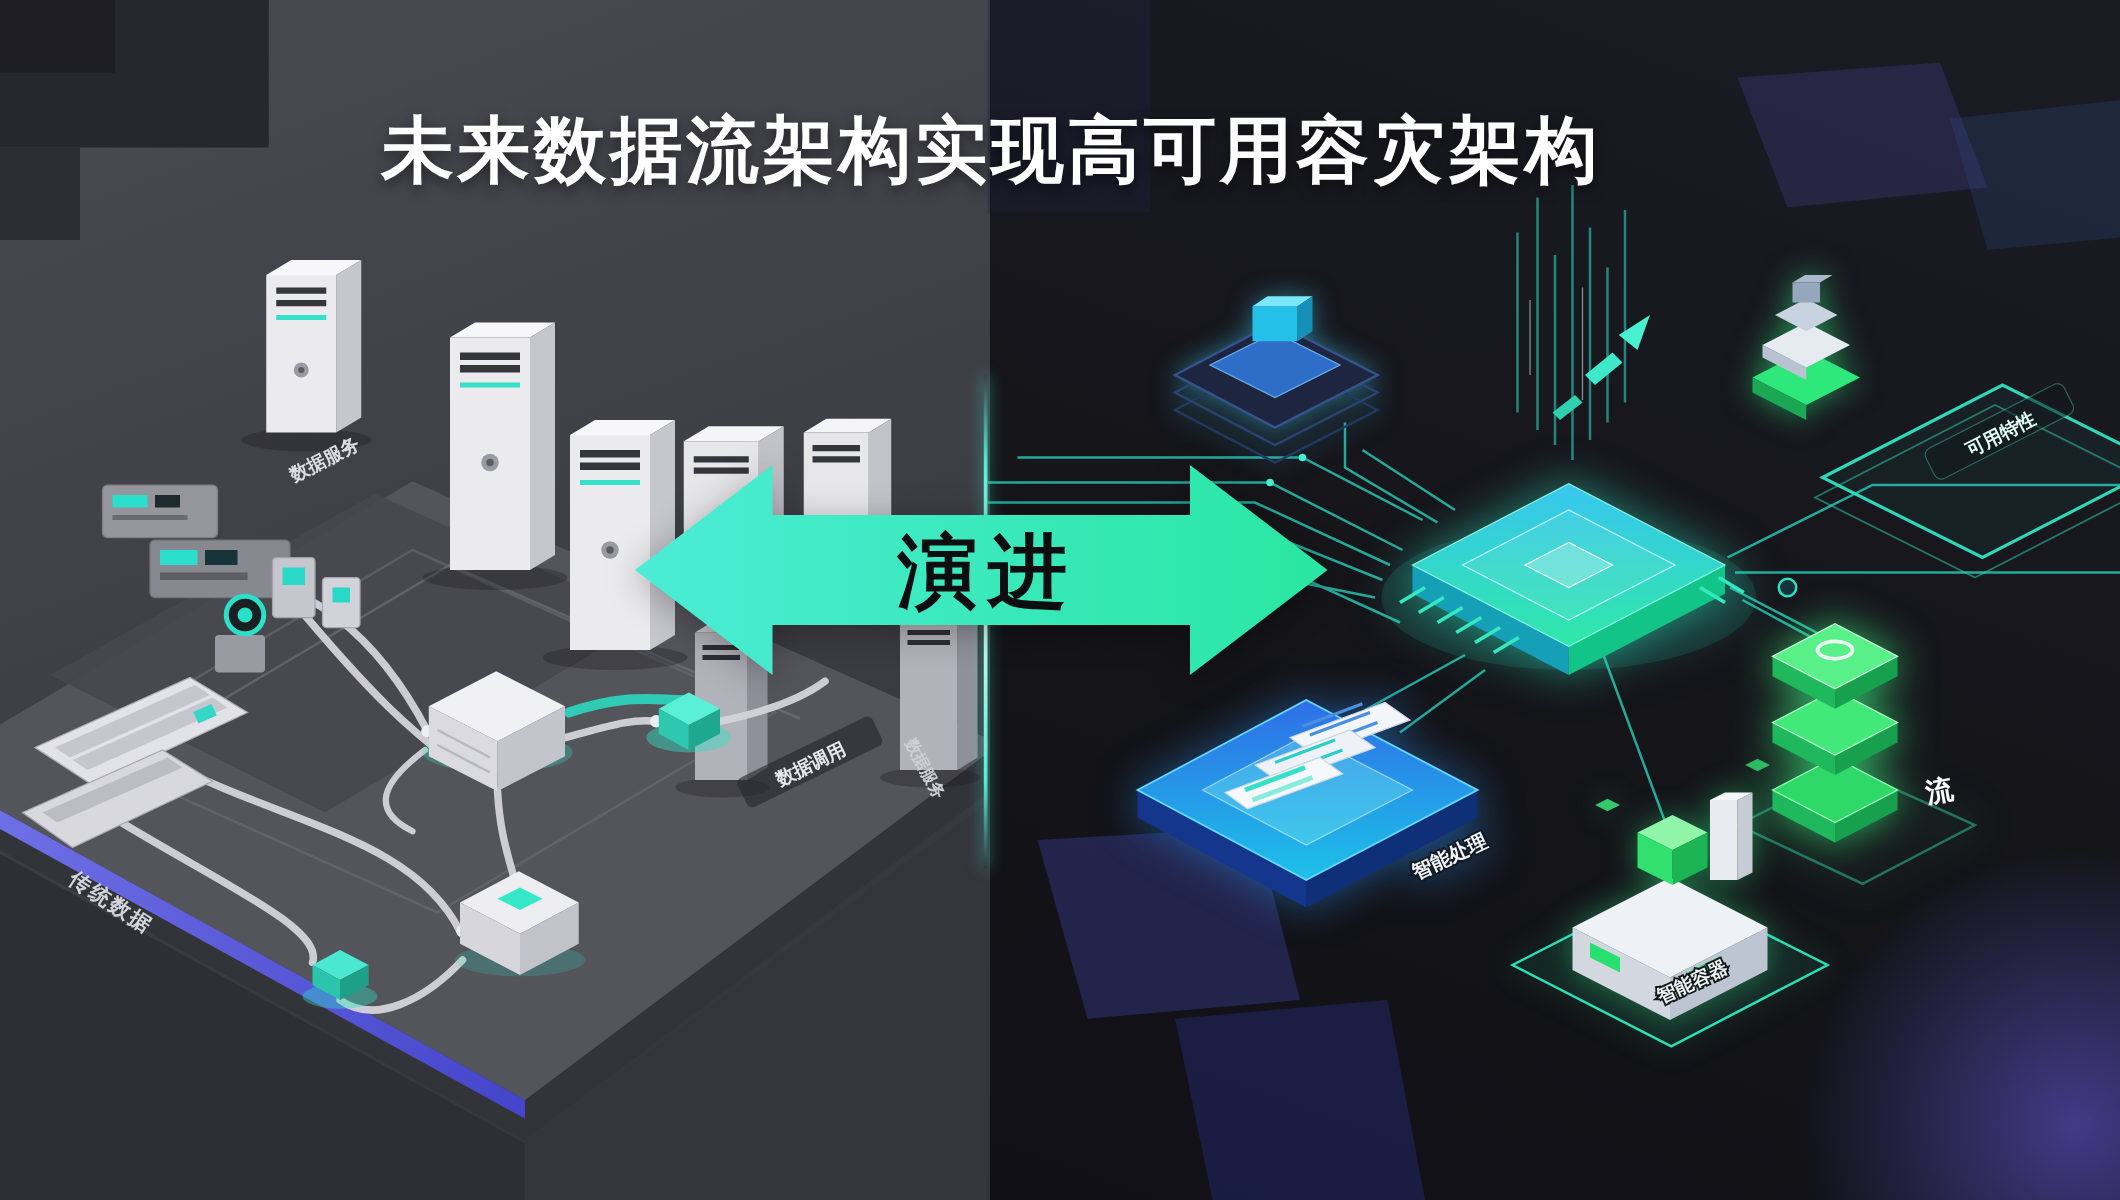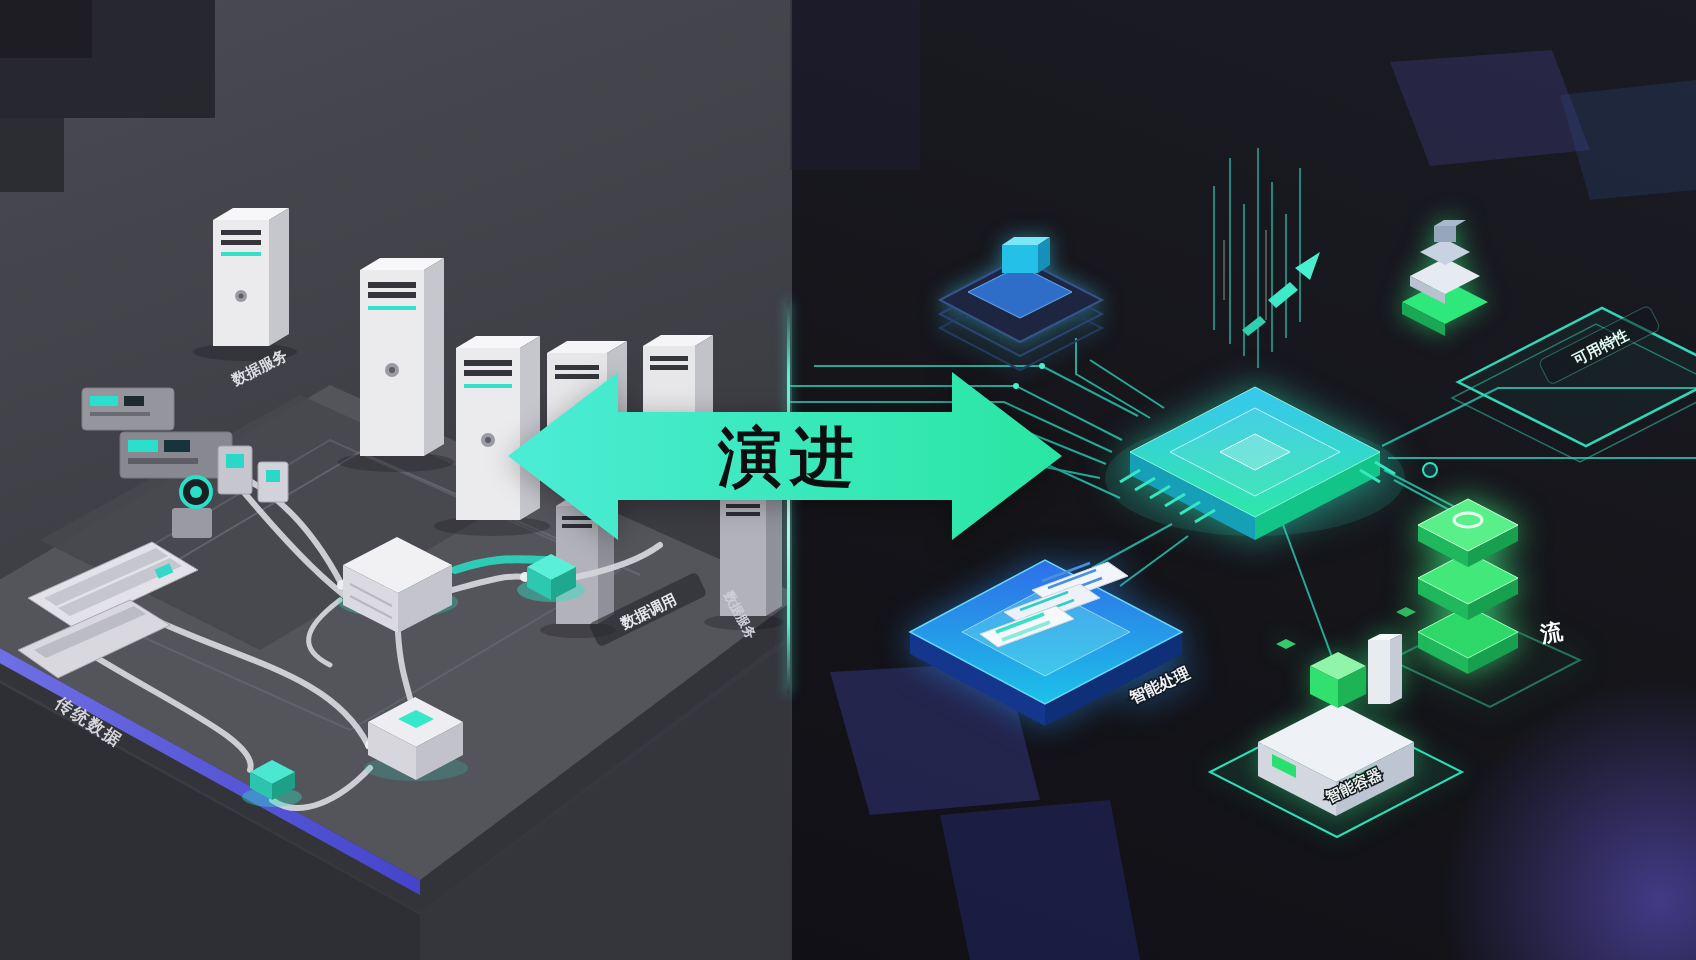--- a/index.html
+++ b/index.html
@@ -38,20 +38,21 @@
 
 <div class="stage">
 
   <div class="panel-left"></div>
   <div class="panel-right"></div>
 
   <div class="bg-block" style="left:0;top:0;width:215px;height:118px;background:#24242b;opacity:.9;z-index:1;"></div>
   <div class="bg-block" style="left:0;top:0;width:92px;height:58px;background:#1d1d23;z-index:1;"></div>
   <div class="bg-block" style="left:0;top:118px;width:64px;height:74px;background:#2c2c33;z-index:1;"></div>
 
+  <div class="title">未来数据流架构实现高可用容灾架构</div>
 
   <svg class="svg-left" width="790" height="960" viewBox="0 0 790 960">
     <defs>
       <linearGradient id="stripeGrad" x1="0" y1="0" x2="1" y2="0">
         <stop offset="0" stop-color="#7a7af8"></stop>
           <stop offset="1" stop-color="#4646d8"></stop>
       </linearGradient>
     </defs>
 
     <polygon points="-60,650 420,915 430,960 -60,960" fill="#2e2e35"></polygon>

